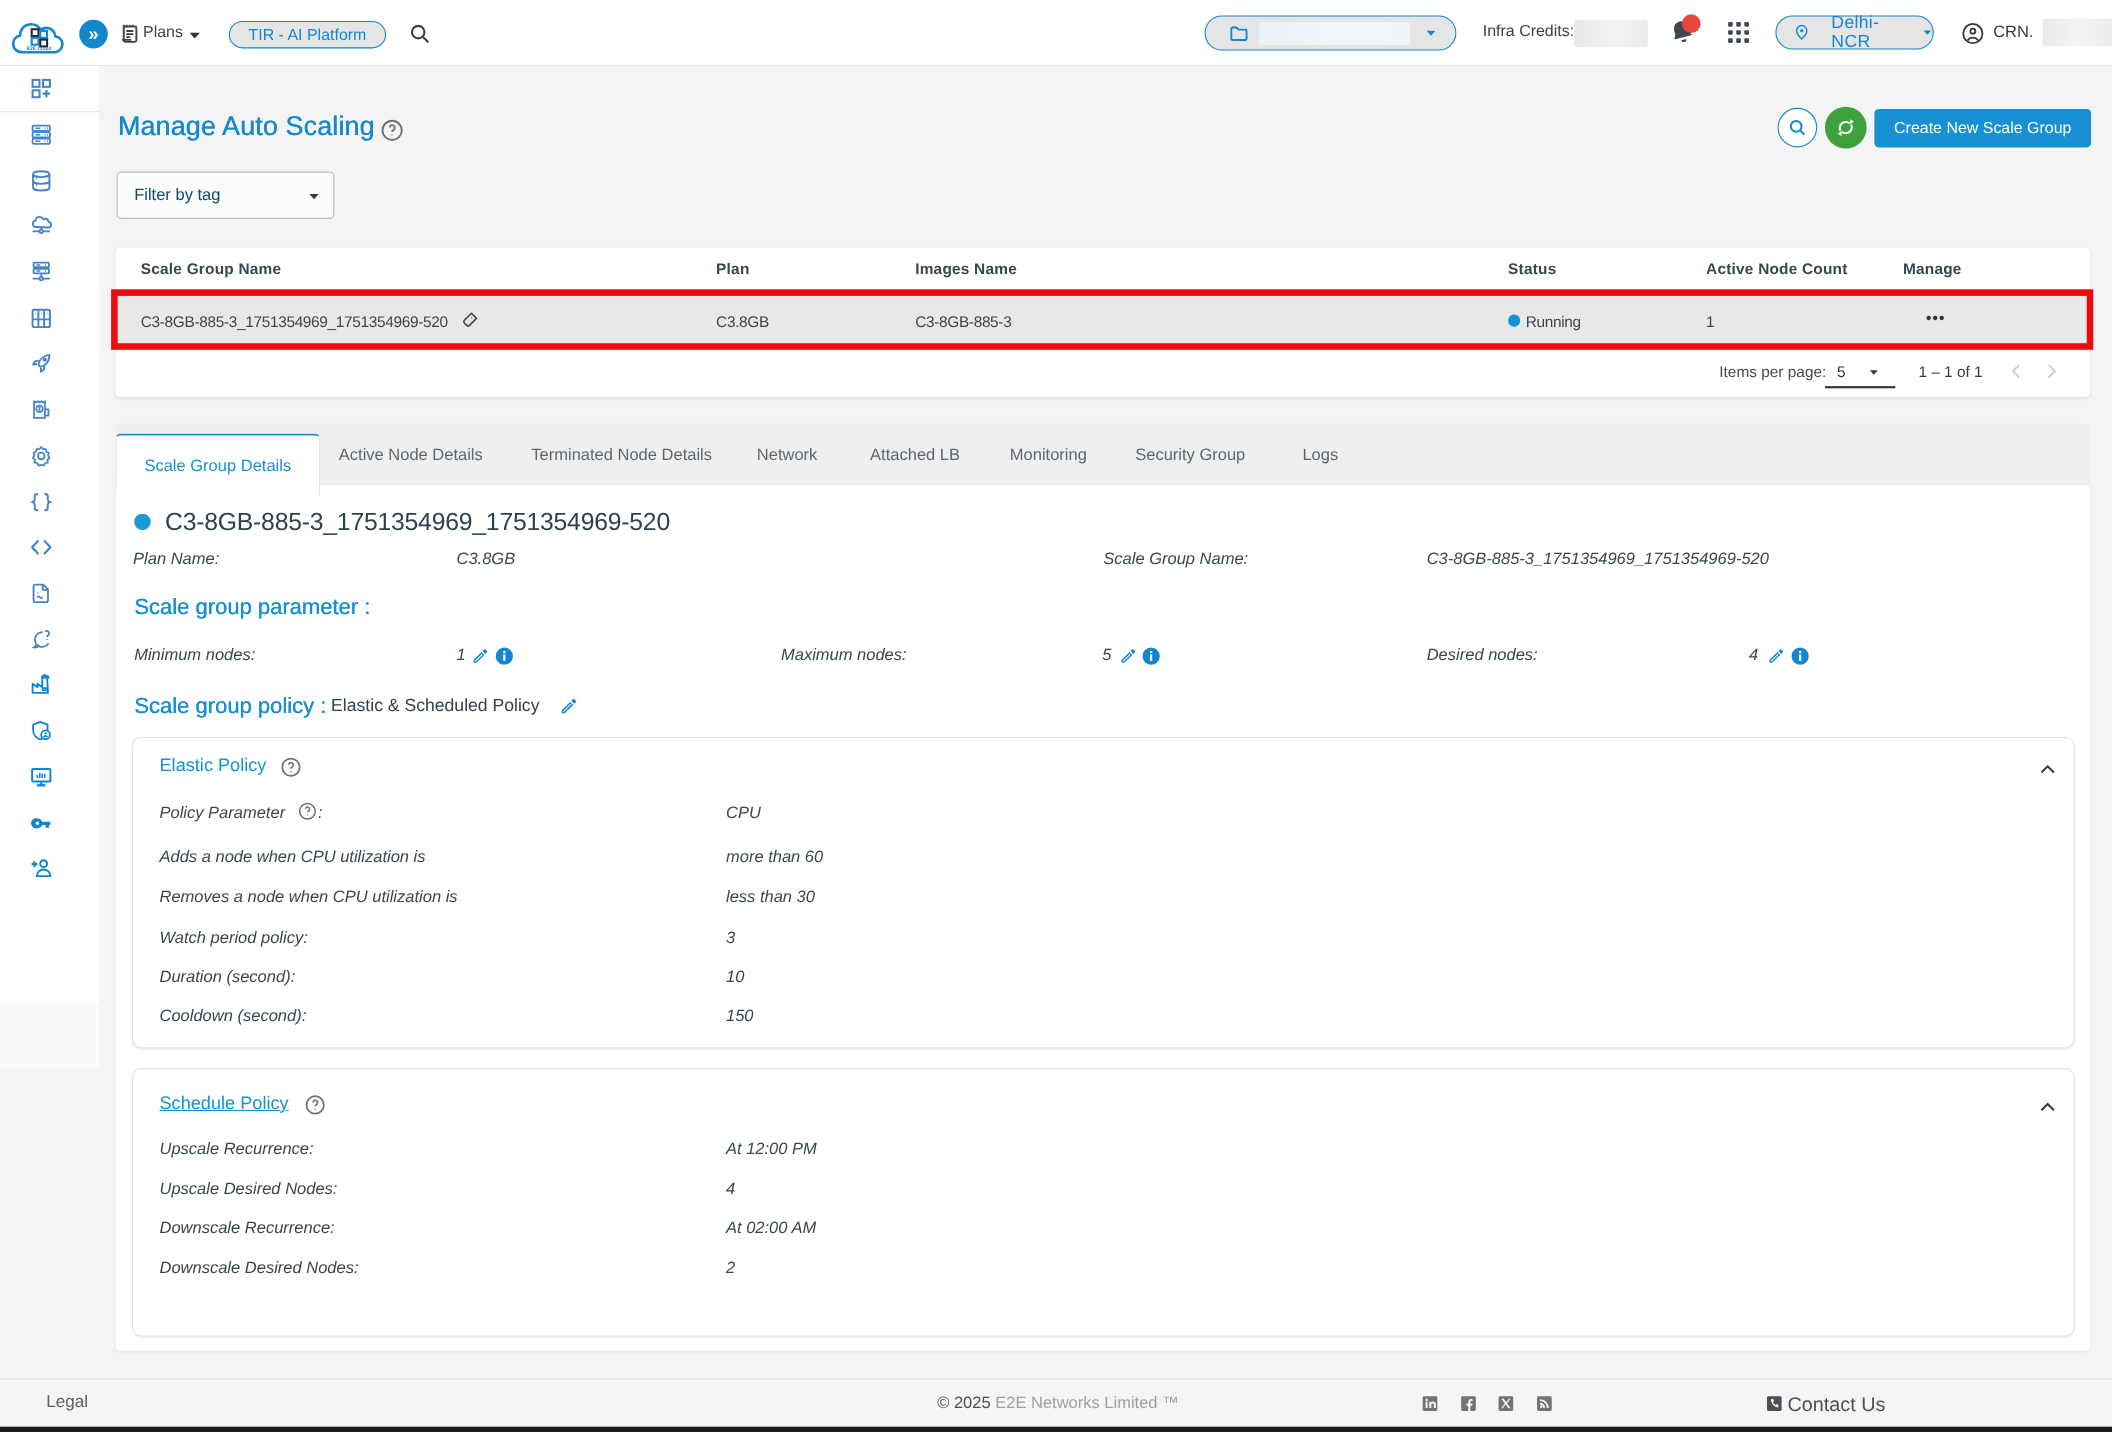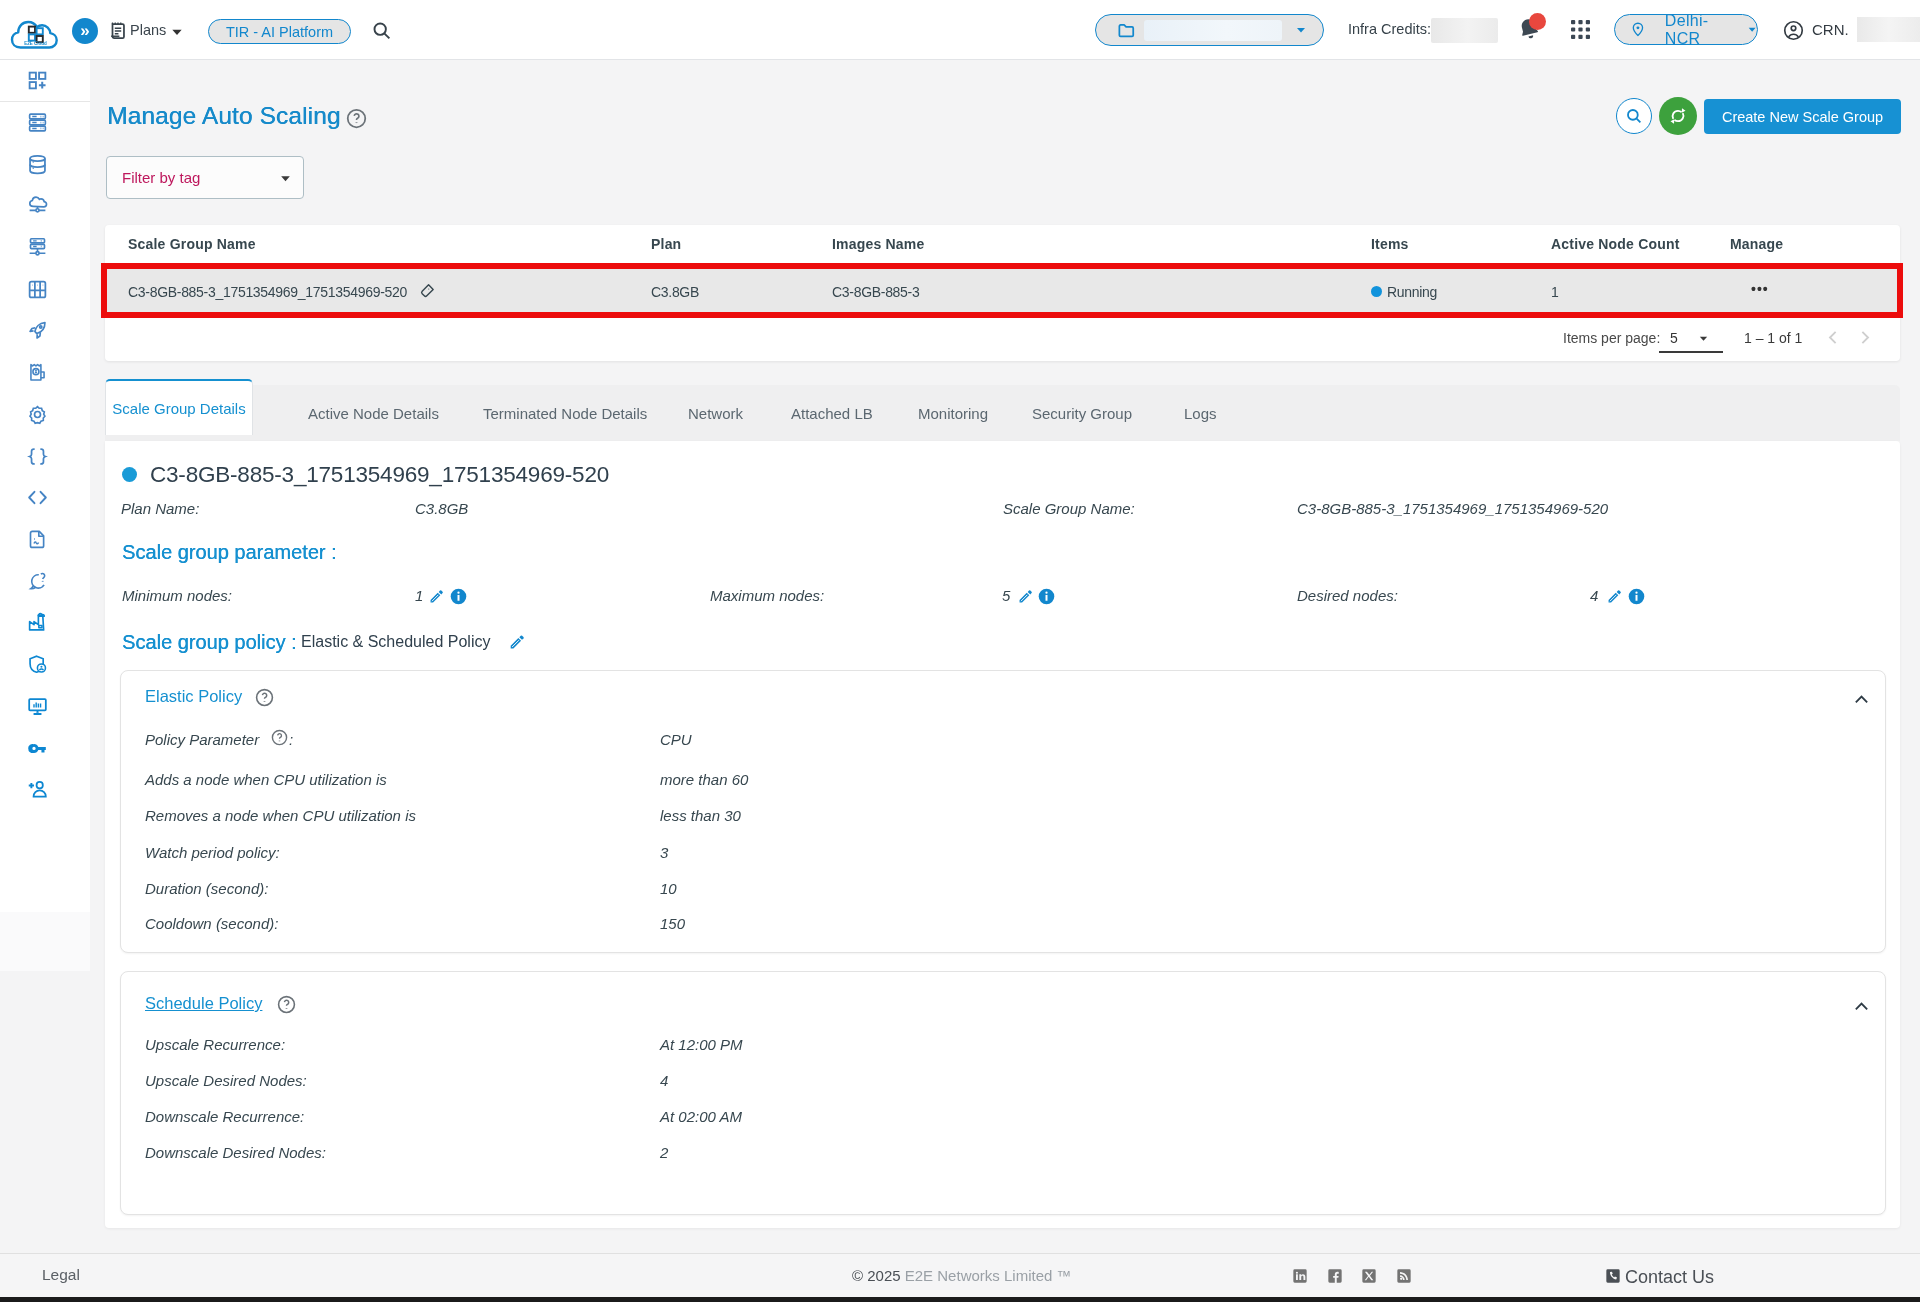--- a/index.html
+++ b/index.html
@@ -19,21 +19,21 @@
 .blue { color:#1590d0; }
 #h1 { position:absolute; left:107px; top:102px; font-size:24.5px; font-weight:500; color:#168aca; letter-spacing:0.1px; text-shadow:0.4px 0 0 #168aca; }
 
 #tablecard { position:absolute; left:105px; top:225px; width:1795px; height:136px; background:#fff; border-radius:4px; box-shadow:0 1px 3px rgba(0,0,0,0.08); }
 .th { position:absolute; top:236px; font-size:14px; font-weight:bold; color:#37474f; letter-spacing:0.2px; }
 .td { position:absolute; top:284px; font-size:14px; color:#37474f; letter-spacing:-0.3px; }
 #redbox { position:absolute; left:101px; top:263px; width:1802px; height:55px; border:6px solid #ec0c0c; z-index:3; }
 #rowbg { position:absolute; left:107px; top:269px; width:1790px; height:43px; background:#e8e8e8; }
 
 .tab { position:absolute; top:385px; height:56px; font-size:15px; color:#5b6770; display:flex; align-items:center; }
-#activetab { position:absolute; left:105px; top:379px; width:148px; height:56px; background:#fff; border:1px solid #e0e3e6; border-bottom:none; border-top:2px solid #1590d0; border-radius:5px 5px 0 0; color:#1590d0; font-size:15px; display:flex; align-items:center; justify-content:center; z-index:2; }
+#activetab { position:absolute; left:105px; top:394px; width:186px; height:56px; background:#fff; border:1px solid #e0e3e6; border-bottom:none; border-top:2px solid #1590d0; border-radius:5px 5px 0 0; color:#1590d0; font-size:15px; display:flex; align-items:center; justify-content:center; z-index:2; }
 #contentcard { position:absolute; left:105px; top:441px; width:1795px; height:787px; background:#fff; border-radius:0 4px 4px 4px; box-shadow:0 1px 3px rgba(0,0,0,0.06); }
 .lbl { position:absolute; font-size:15px; color:#37474f;font-style:italic; }
 .policycard { position:absolute; left:120px; width:1766px; background:#fff; border:1px solid #e3e3e3; border-radius:8px; box-shadow:0 1px 2px rgba(0,0,0,0.05); }
 .pen { position:absolute; width:17px; height:17px; }
 .inf { position:absolute; width:17px; height:17px; }
 .hlp { position:absolute; width:19px; height:19px; }
 .pen, .inf, .hlp { overflow:visible; }
 
 #footer { position:absolute; left:0; top:1253px; width:1920px; height:48px; background:#f5f5f6; border-top:1px solid #e0e0e0; }
 #bottomstrip { position:absolute; left:0; top:1297px; width:1920px; height:5px; background:#1b1b1b; }
@@ -262,30 +262,30 @@
 <div class="abs" style="left:1659px;top:97px;width:38px;height:38px;border-radius:50%;background:#3da13d;"></div>
 <svg class="abs" style="left:1668px;top:106px" width="20" height="20" viewBox="0 0 24 24" fill="none" stroke="#fff" stroke-width="2.2">
   <path d="M6.3 15.5 A6.5 6.5 0 0 1 12 5.8 c1.6 0 3.1 0.6 4.2 1.6"></path>
   <path d="M17.7 8.5 A6.5 6.5 0 0 1 12 18.2 c-1.6 0 -3.1 -0.6 -4.2 -1.6"></path>
   <path d="M16.8 2.8 l-0.4 5.2 l4.6 -2.4 Z" fill="#fff" stroke="none"></path>
   <path d="M7.2 21.2 l0.4 -5.2 l-4.6 2.4 Z" fill="#fff" stroke="none"></path>
 </svg>
 <div class="abs" style="left:1704px;top:99px;width:197px;height:35px;background:#1791d3;border-radius:4px;color:#fff;font-size:14.5px;display:flex;align-items:center;justify-content:center;">Create New Scale Group</div>
 
 <div class="abs" style="left:106px;top:156px;width:198px;height:43px;border:1px solid #aebec5;border-radius:4px;background:#fcfcfc;"></div>
-<div class="abs" style="left:122px;top:169px;font-size:15px;color:#be185d;">Filter by tag</div>
+<div class="abs" style="left:122px;top:169px;font-size:15px;color:#0c4a6e;">Filter by tag</div>
 <svg class="abs" style="left:279px;top:172px" width="13" height="13" viewBox="0 0 12 12">
     <path d="M2 4 L6 8.5 L10 4 Z" fill="#3a3a3a"></path>
   </svg>
 
 <div id="tablecard"></div>
 <div class="th" style="left:128px">Scale Group Name</div>
 <div class="th" style="left:651px">Plan</div>
 <div class="th" style="left:832px">Images Name</div>
-<div class="th" style="left:1371px">Items</div>
+<div class="th" style="left:1371px">Status</div>
 <div class="th" style="left:1551px">Active Node Count</div>
 <div class="th" style="left:1730px">Manage</div>
 <div id="rowbg"></div>
 <div id="redbox"></div>
 <div class="td" style="left:128px;z-index:3">C3-8GB-885-3_1751354969_1751354969-520</div>
 <svg class="abs" style="left:419px;top:282px;z-index:3" width="17" height="17" viewBox="0 0 24 24" fill="none" stroke="#37474f" stroke-width="2" stroke-linejoin="round">
   <path d="M13.5 4 L20 10.5 L11 19.5 a2.5 2.5 0 0 1 -3.5 0 L4.5 16.5 a2.5 2.5 0 0 1 0 -3.5 Z"></path>
   <circle cx="13.8" cy="9.8" r="0.8" fill="#37474f" stroke="none"></circle>
 </svg>
 <div class="td" style="left:651px;z-index:3">C3.8GB</div>

